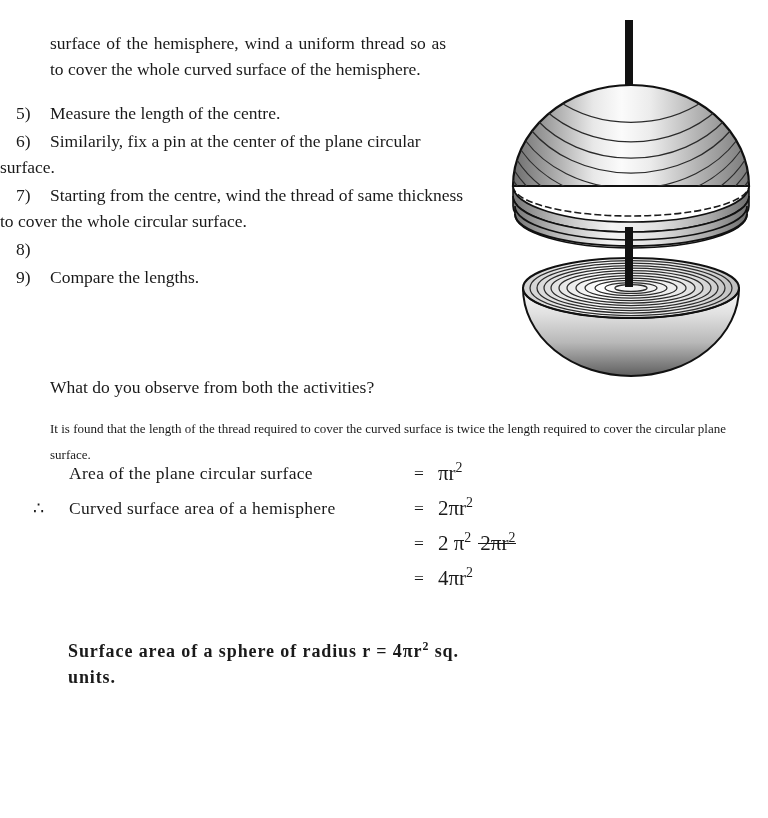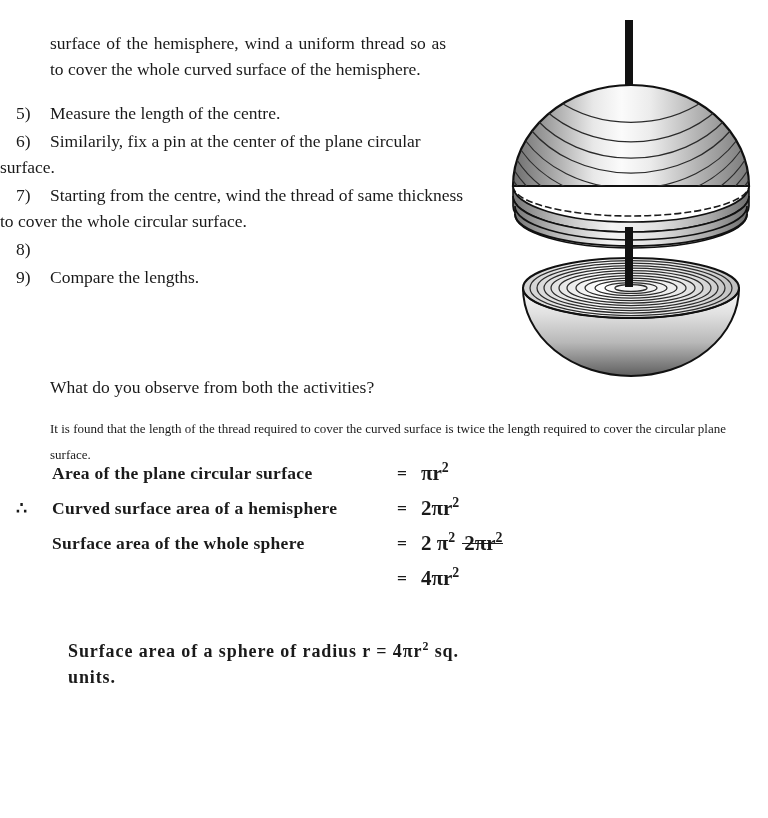--- a/index.html
+++ b/index.html
@@ -89,24 +89,23 @@
     font-size: 13px;
     line-height: 26px;
     text-align: justify;
     text-justify: inter-word;
     margin-top: 20px;
   }
 
   
   .equations {
     position: absolute;
-    left: 0;
+    left: 17px;
     top: 458px;
     width: 600px;
-    font-weight: bold;
   }
   .eq-row {
     position: relative;
     height: 35px;
   }
   .eq-marker {
     position: absolute;
     left: 16px;
     top: 0;
     font-size: 17.5px;
@@ -224,21 +223,20 @@
 
       <div class="eq-row">
         <span class="eq-marker">∴</span>
         <span class="eq-label">Curved surface area of a hemisphere</span>
         <span class="eq-sign">=</span>
         <span class="eq-value"><span>2πr</span><sup>2</sup></span>
       </div>
 
       <div class="eq-row">
         <span class="eq-marker"></span>
-        <span class="eq-label">Surface area of the whole sphere</span>
         <span class="eq-sign">=</span>
         <span class="eq-value"><span>2 π</span><sup>2</sup><span class="strike"><span>2πr</span><sup>2</sup></span></span>
       </div>
 
       <div class="eq-row">
         <span class="eq-marker"></span>
         <span class="eq-label"></span>
         <span class="eq-sign">=</span>
         <span class="eq-value"><span>4πr</span><sup>2</sup></span>
       </div>

